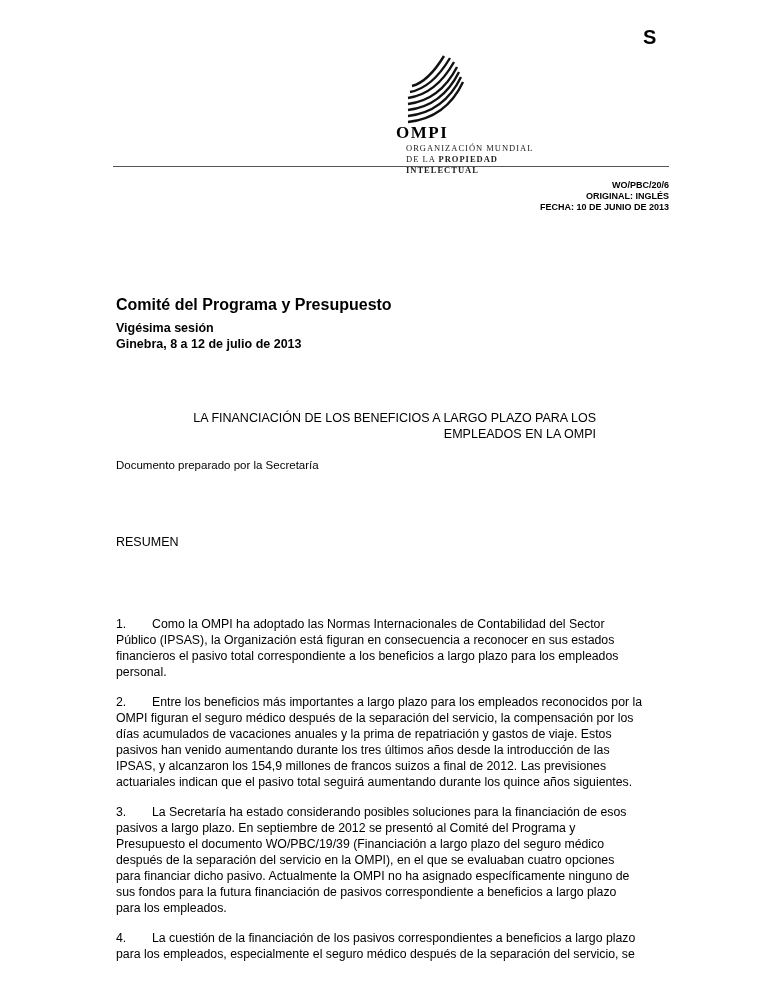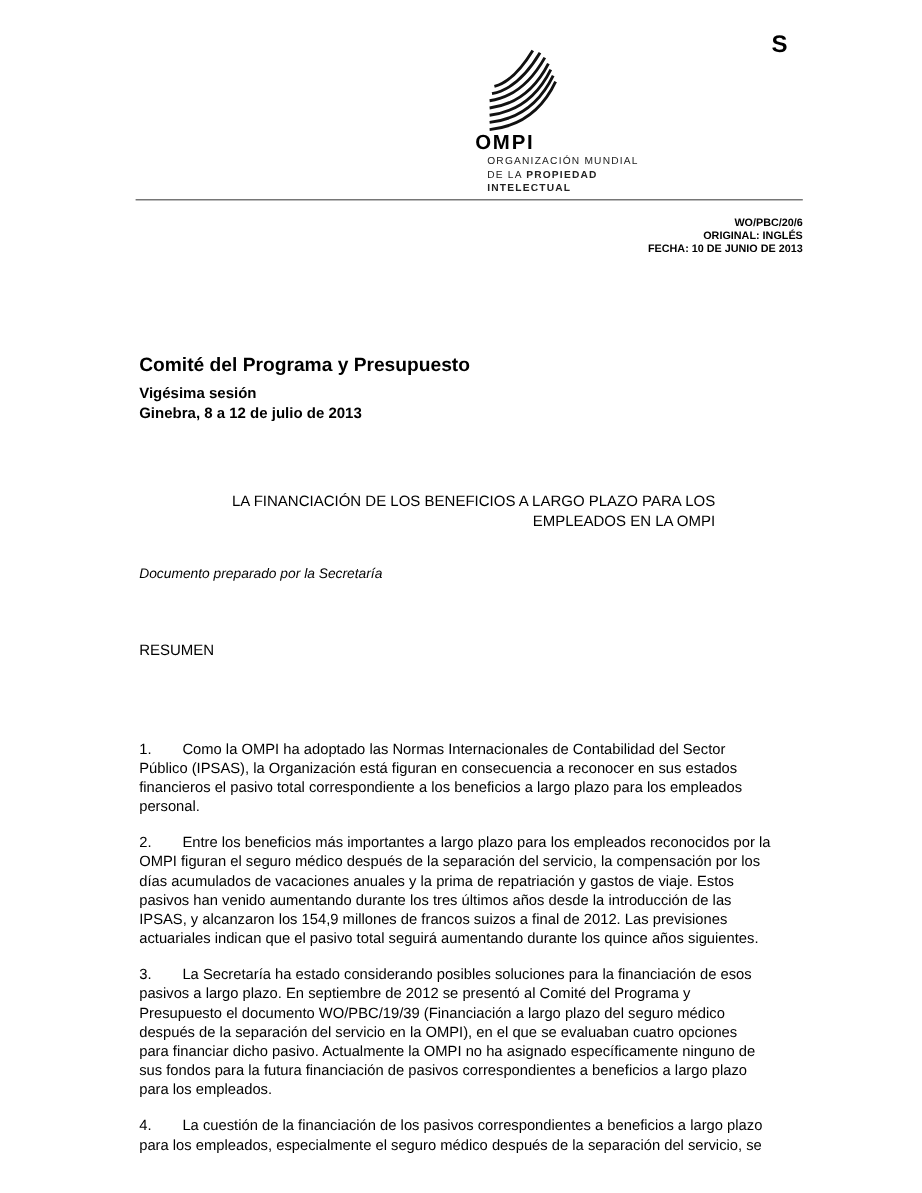--- a/index.html
+++ b/index.html
@@ -19,23 +19,24 @@
       position: absolute;
       left: 643px;
       top: 25px;
       font-size: 20px;
       font-weight: bold;
       line-height: 24px;
     }
     .logo {
       position: absolute;
       left: 396px;
-      top: 28px;
+      top: 42px;
       width: 180px;
       height: 135px;
+      font-family: Liberation Serif, serif;
     }
     .logo svg.emblem {
       position: absolute;
       left: 10px;
       top: 12px;
     }
     .logo .acronym {
       position: absolute;
       left: 0px;
       top: 82px;
@@ -94,23 +95,22 @@
       left: 116px;
       top: 410px;
       width: 480px;
       font-size: 12.5px;
       line-height: 16px;
       text-align: right;
     }
     .prepared {
       position: absolute;
       left: 116px;
-      top: 472px;
+      top: 458px;
       font-size: 11.5px;
-      font-style: italic;
       line-height: 15px;
     }
     .section-head {
       position: absolute;
       left: 116px;
       top: 534px;
       font-size: 12.5px;
       line-height: 16px;
     }
     .body {
@@ -192,20 +192,20 @@
     <span class="line">pasivos han venido aumentando durante los tres últimos años desde la introducción de las</span>
     <span class="line">IPSAS, y alcanzaron los 154,9 millones de francos suizos a final de 2012.  Las previsiones</span>
     <span class="line">actuariales indican que el pasivo total seguirá aumentando durante los quince años siguientes.</span>
   </p>
   <p class="para">
     <span class="line"><span class="num">3.</span><span>La Secretaría ha estado considerando posibles soluciones para la financiación de esos</span></span>
     <span class="line">pasivos a largo plazo.  En septiembre de 2012 se presentó al Comité del Programa y</span>
     <span class="line">Presupuesto el documento WO/PBC/19/39 (Financiación a largo plazo del seguro médico</span>
     <span class="line">después de la separación del servicio en la OMPI), en el que se evaluaban cuatro opciones</span>
     <span class="line">para financiar dicho pasivo.  Actualmente la OMPI no ha asignado específicamente ninguno de</span>
-    <span class="line">sus fondos para la futura financiación de pasivos correspondientes a beneficios a largo plazo</span>
+    <span class="line">sus fondos para la futura financiación de pasivos correspondiente a beneficios a largo plazo</span>
     <span class="line">para los empleados.</span>
   </p>
   <p class="para">
     <span class="line"><span class="num">4.</span><span>La cuestión de la financiación de los pasivos correspondientes a beneficios a largo plazo</span></span>
     <span class="line">para los empleados, especialmente el seguro médico después de la separación del servicio, se</span>
   </p>
 </div>
 
 </body></html>

